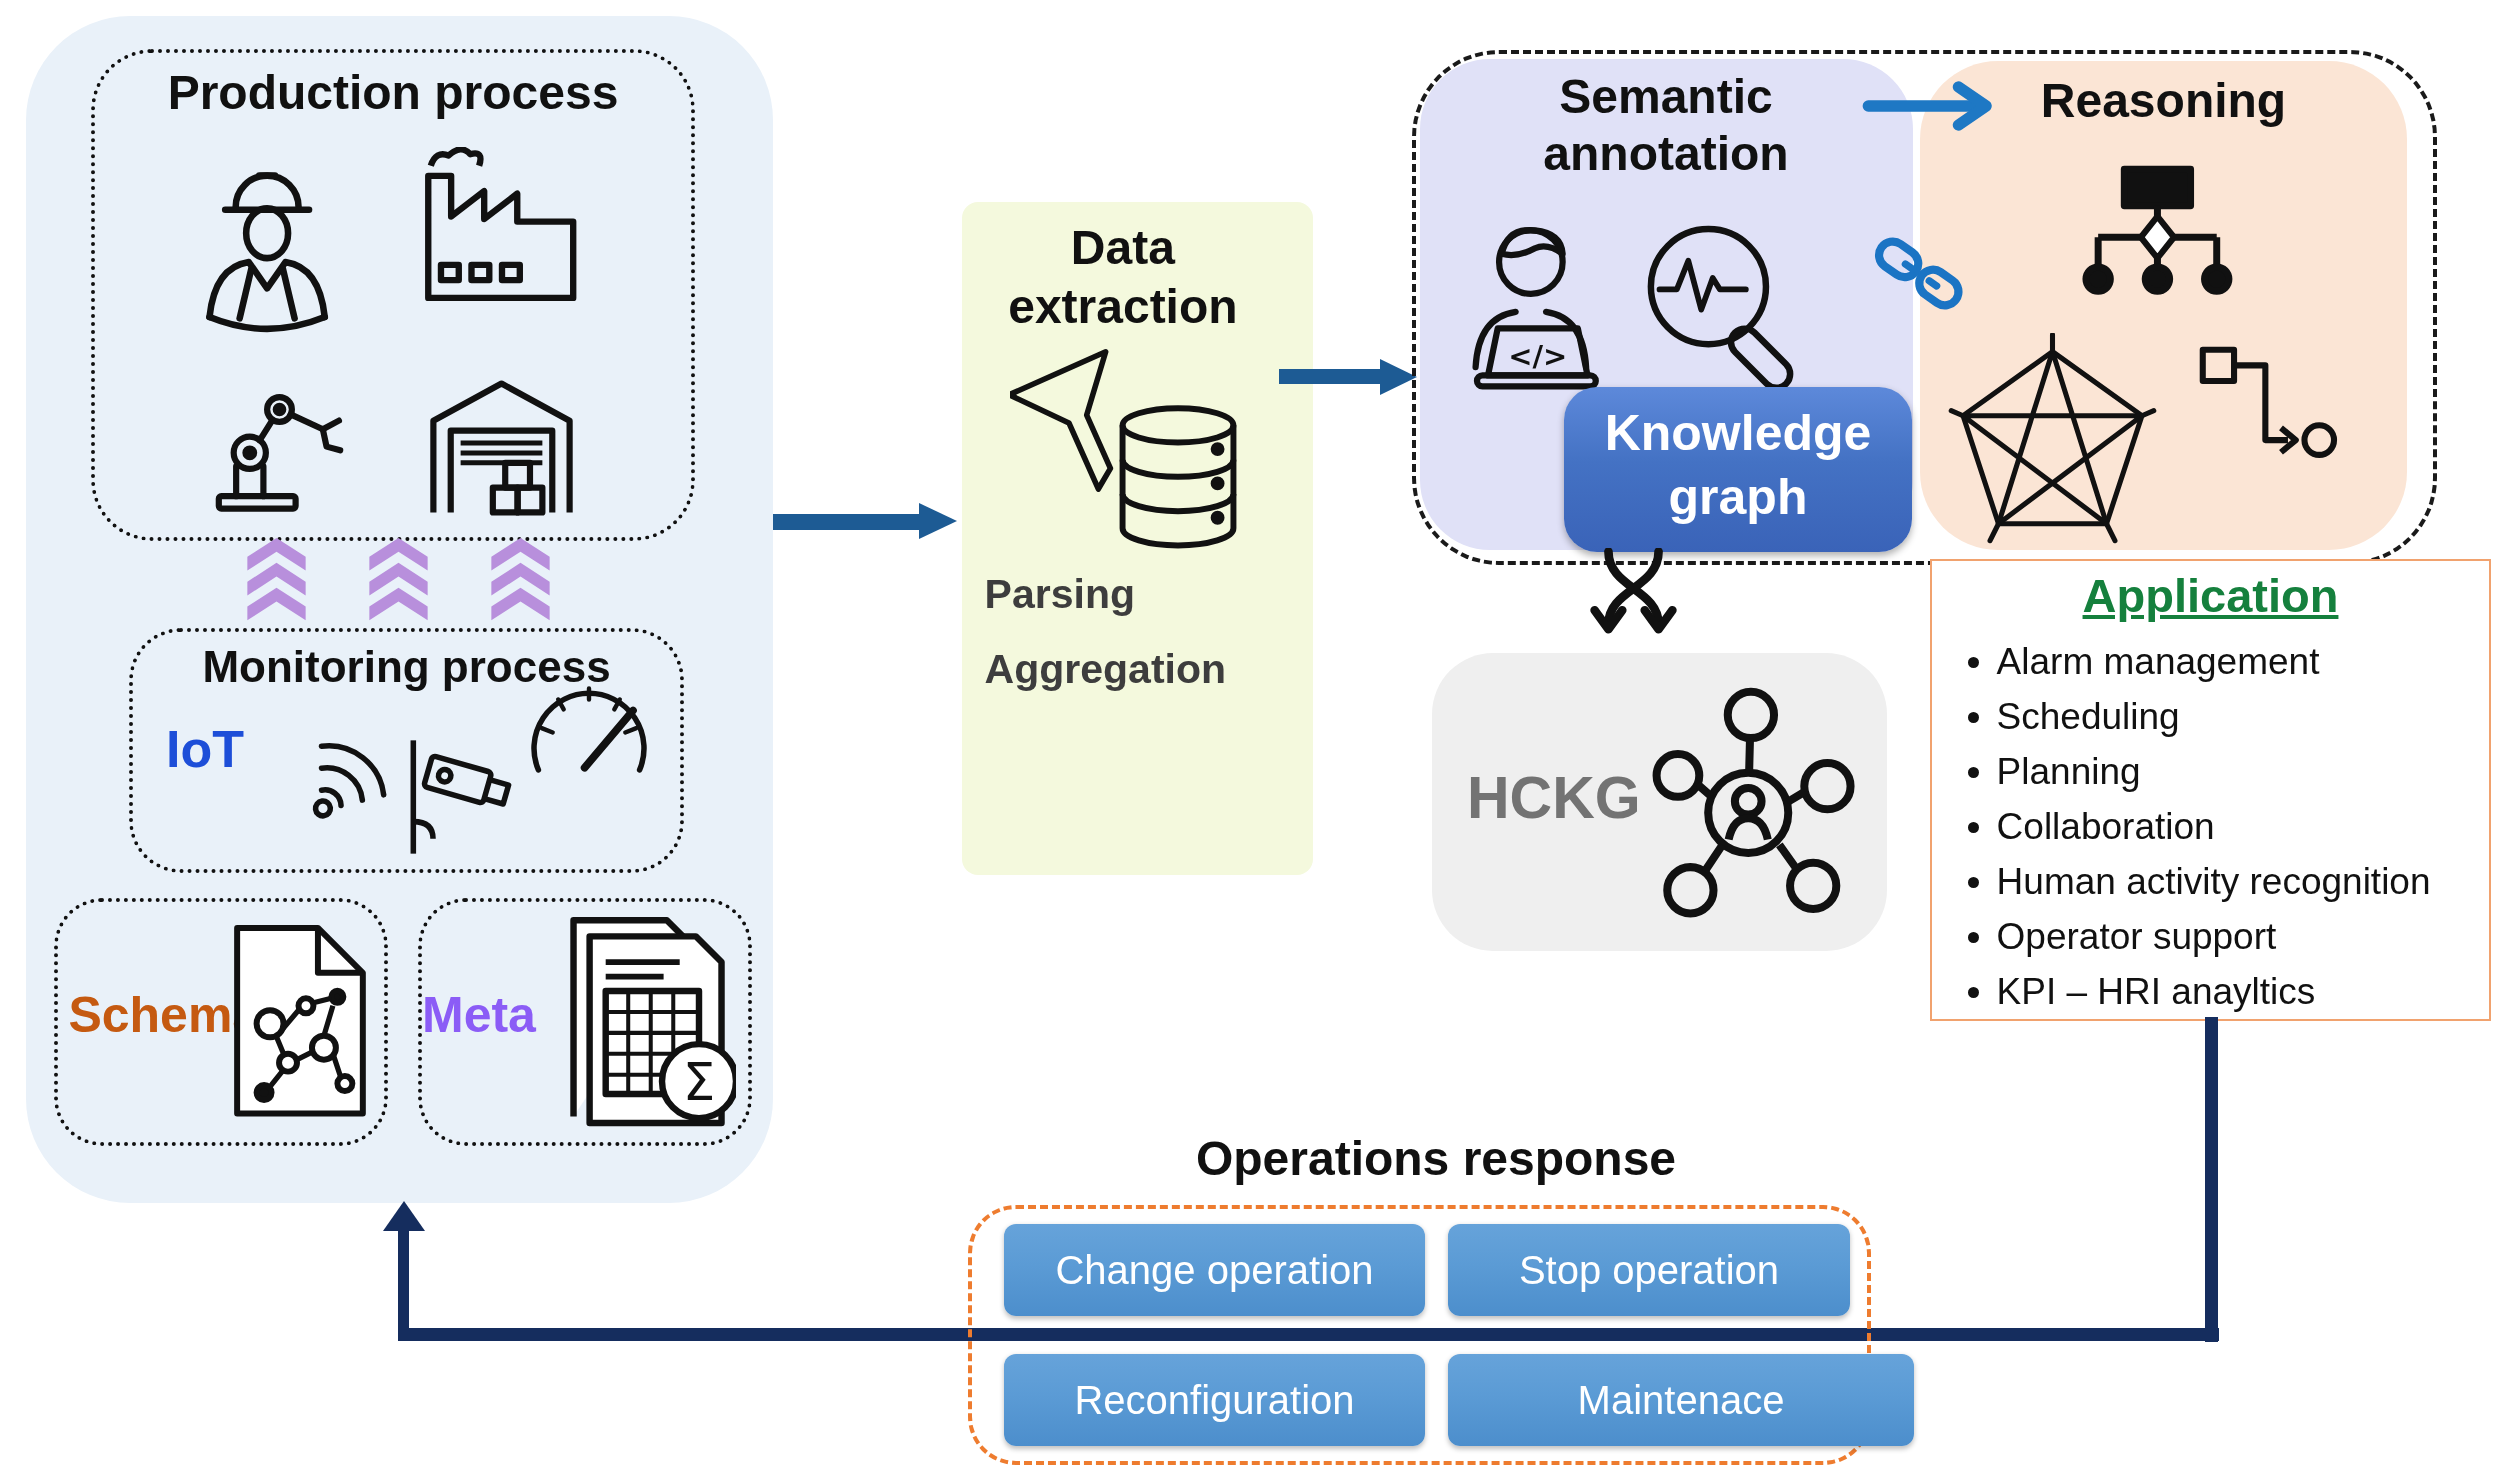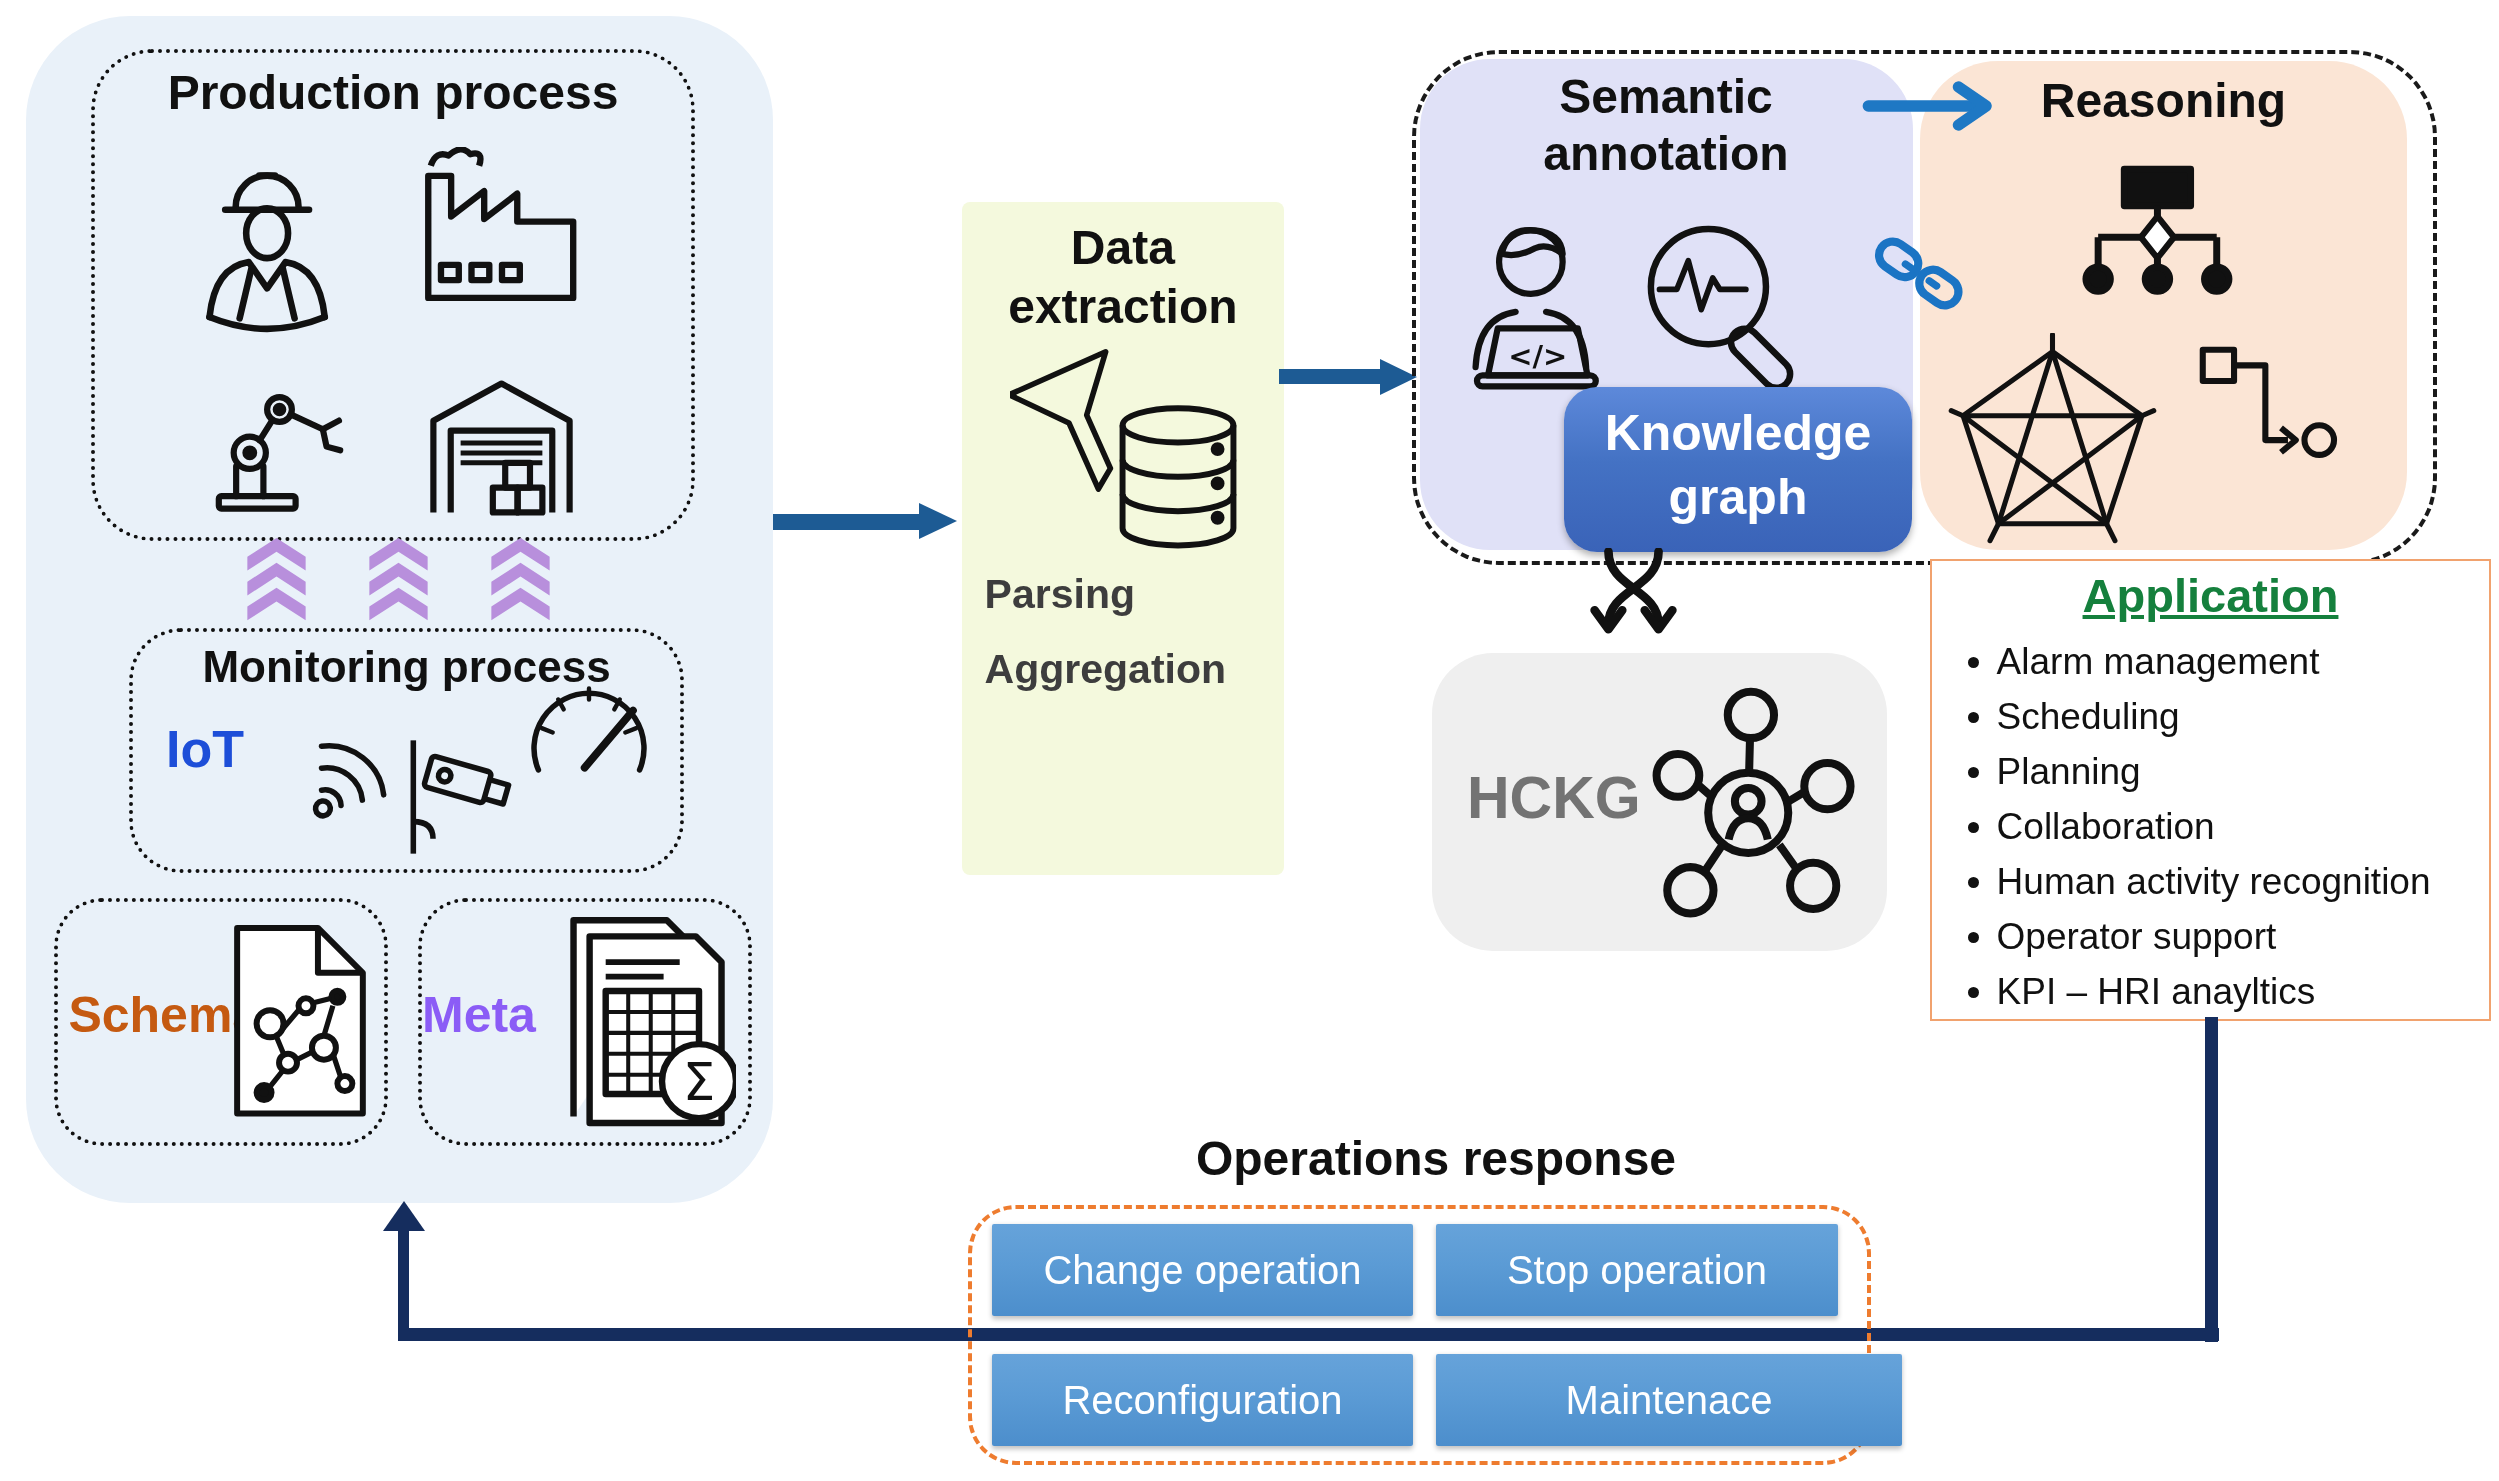--- a/index.html
+++ b/index.html
@@ -6,22 +6,22 @@
   #canvas{position:relative;width:2500px;height:1481px;background:#ffffff;
           font-family:"Liberation Sans",sans-serif;overflow:hidden;color:#111;}
   .abs{position:absolute;}
   .ctr{text-align:center;}
   .btitle{font-weight:bold;color:#111;}
   svg{display:block;width:100%;height:100%;}
   .dot4{border:4.4px dotted #111;}
   ul.applist{margin:0;padding-left:42px;}
   ul.applist li{font-size:37px;line-height:55px;color:#111;}
   .opbtn{background:linear-gradient(180deg,#66a3da 0%,#5b9bd5 45%,#4c8ecc 100%);
-         border-radius:2px;color:#fff;font-size:40px;text-align:center;
-         box-shadow:0 2.6px 5.2px rgba(0,0,0,0.25);z-index:4;}
+         border-radius:12px;color:#fff;font-size:40px;text-align:center;
+         box-shadow:0 2.6px 5.2px rgba(0,0,0,0.25);z-index:4;margin-left:12px;}
   .navy{background:#152d5e;z-index:1;}
 </style>
 </head>
 <body>
 
 <div id="canvas">
 
   <div class="abs" style="left:26px;top:15.7px;width:747px;height:1187px;background:#e9f1f9;border-radius:104px;"></div>
 
   <div class="abs dot4" style="left:91px;top:49px;width:596px;height:484px;border-radius:61px;">
@@ -159,21 +159,21 @@
         <path d="M48 52 V116 M62 52 V116 M76 52 V116 M34 65 H92 M34 78 H92 M34 91 H92 M34 104 H92" stroke-width="2.5"></path>
         <circle cx="92" cy="108" r="23" fill="#fff"></circle>
         <text x="92" y="120" text-anchor="middle" font-size="32" fill="#111" stroke="none" font-family="DejaVu Sans, sans-serif">Σ</text>
       </svg>
     </div>
   </div>
 
   <div class="abs" style="left:773px;top:514px;width:148px;height:15.7px;background:#1d5b94;"></div>
   <div class="abs" style="left:919px;top:503px;width:0;height:0;border-top:18.3px solid transparent;border-bottom:18.3px solid transparent;border-left:38px solid #1d5b94;"></div>
 
-  <div class="abs" style="left:962px;top:202px;width:322px;height:673px;background:#f4f9dd;border-radius:8px;">
+  <div class="abs" style="left:962px;top:202px;width:322px;height:673px;background:#f4f9dd;border-radius:16px;padding-left:29px;">
     <div class="abs btitle ctr" style="left:17.4px;top:15.7px;width:287px;font-size:48px;line-height:59px;">Data extraction</div>
     <div class="abs" style="left:48px;top:139px;width:139px;height:165px;">
       <svg viewBox="0 0 100 115" fill="none" stroke="#111" stroke-width="4" stroke-linejoin="round">
         <g transform="rotate(-24 50 57)">
           <path d="M12 18 L88 18 L57 54 L57 96 L43 106 L43 54 Z"></path>
         </g>
       </svg>
     </div>
     <div class="abs" style="left:150px;top:198px;width:132px;height:155px;">
       <svg viewBox="0 0 100 115" fill="none" stroke="#111" stroke-width="4.5">

